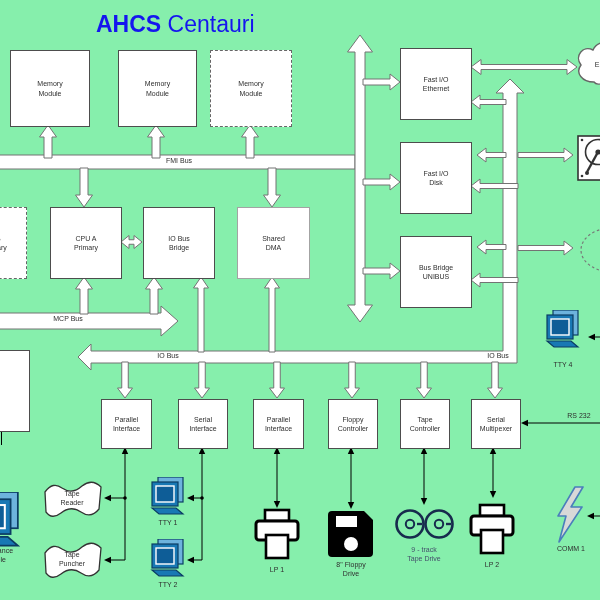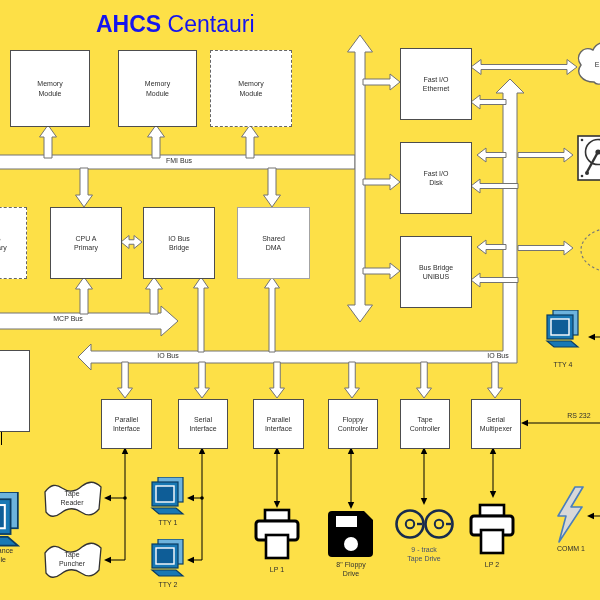--- a/index.html
+++ b/index.html
@@ -1,18 +1,18 @@
 <!DOCTYPE html>
 <html><head>
 <meta charset="utf-8">
 <style>
   html,body{margin:0;padding:0;}
   body{width:600px;height:600px;overflow:hidden;background:#fff;
        font-family:"Liberation Sans", sans-serif;}
-  #canvas{position:relative;width:600px;height:600px;background:#fde047;overflow:hidden;}
+  #canvas{position:relative;width:600px;height:600px;background:#86efac;overflow:hidden;}
   #arrow-layer{position:absolute;left:0;top:0;z-index:1;}
   .box{position:absolute;z-index:2;background:#fff;border:1px solid #4d4d4d;
        display:flex;align-items:center;justify-content:center;text-align:center;
        font-size:7px;line-height:1.3;color:#2e2e2e;white-space:pre-line;}
   .box.dashed{border:1px dashed #666;}
   .box.grey{border-color:#a3a3a3;}
   .bus-label{position:absolute;z-index:3;font-size:7px;color:#2e2e2e;text-align:center;}
   .dev-label{position:absolute;z-index:3;font-size:7px;color:#2e2e2e;text-align:center;
              line-height:1.3;white-space:pre-line;}
   .dev-label.navy{color:#44506b;}

